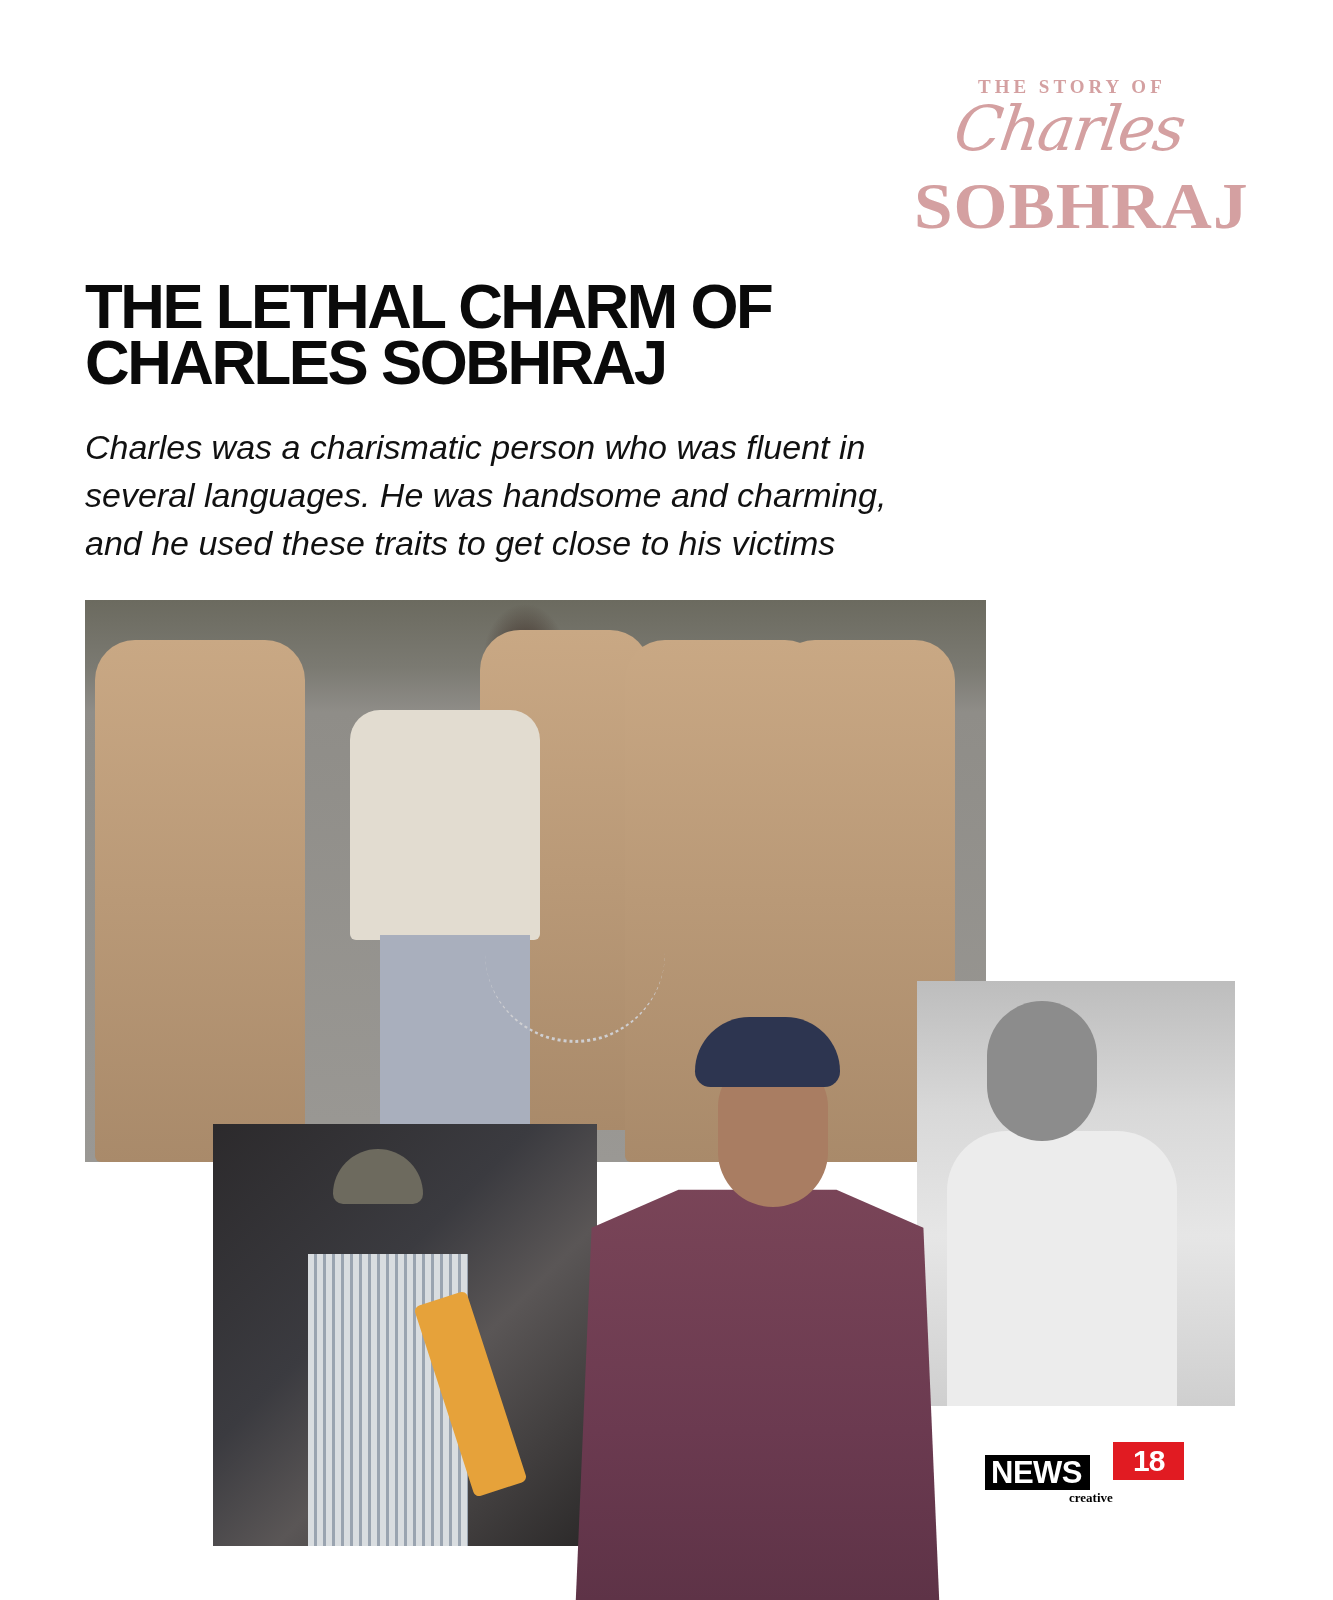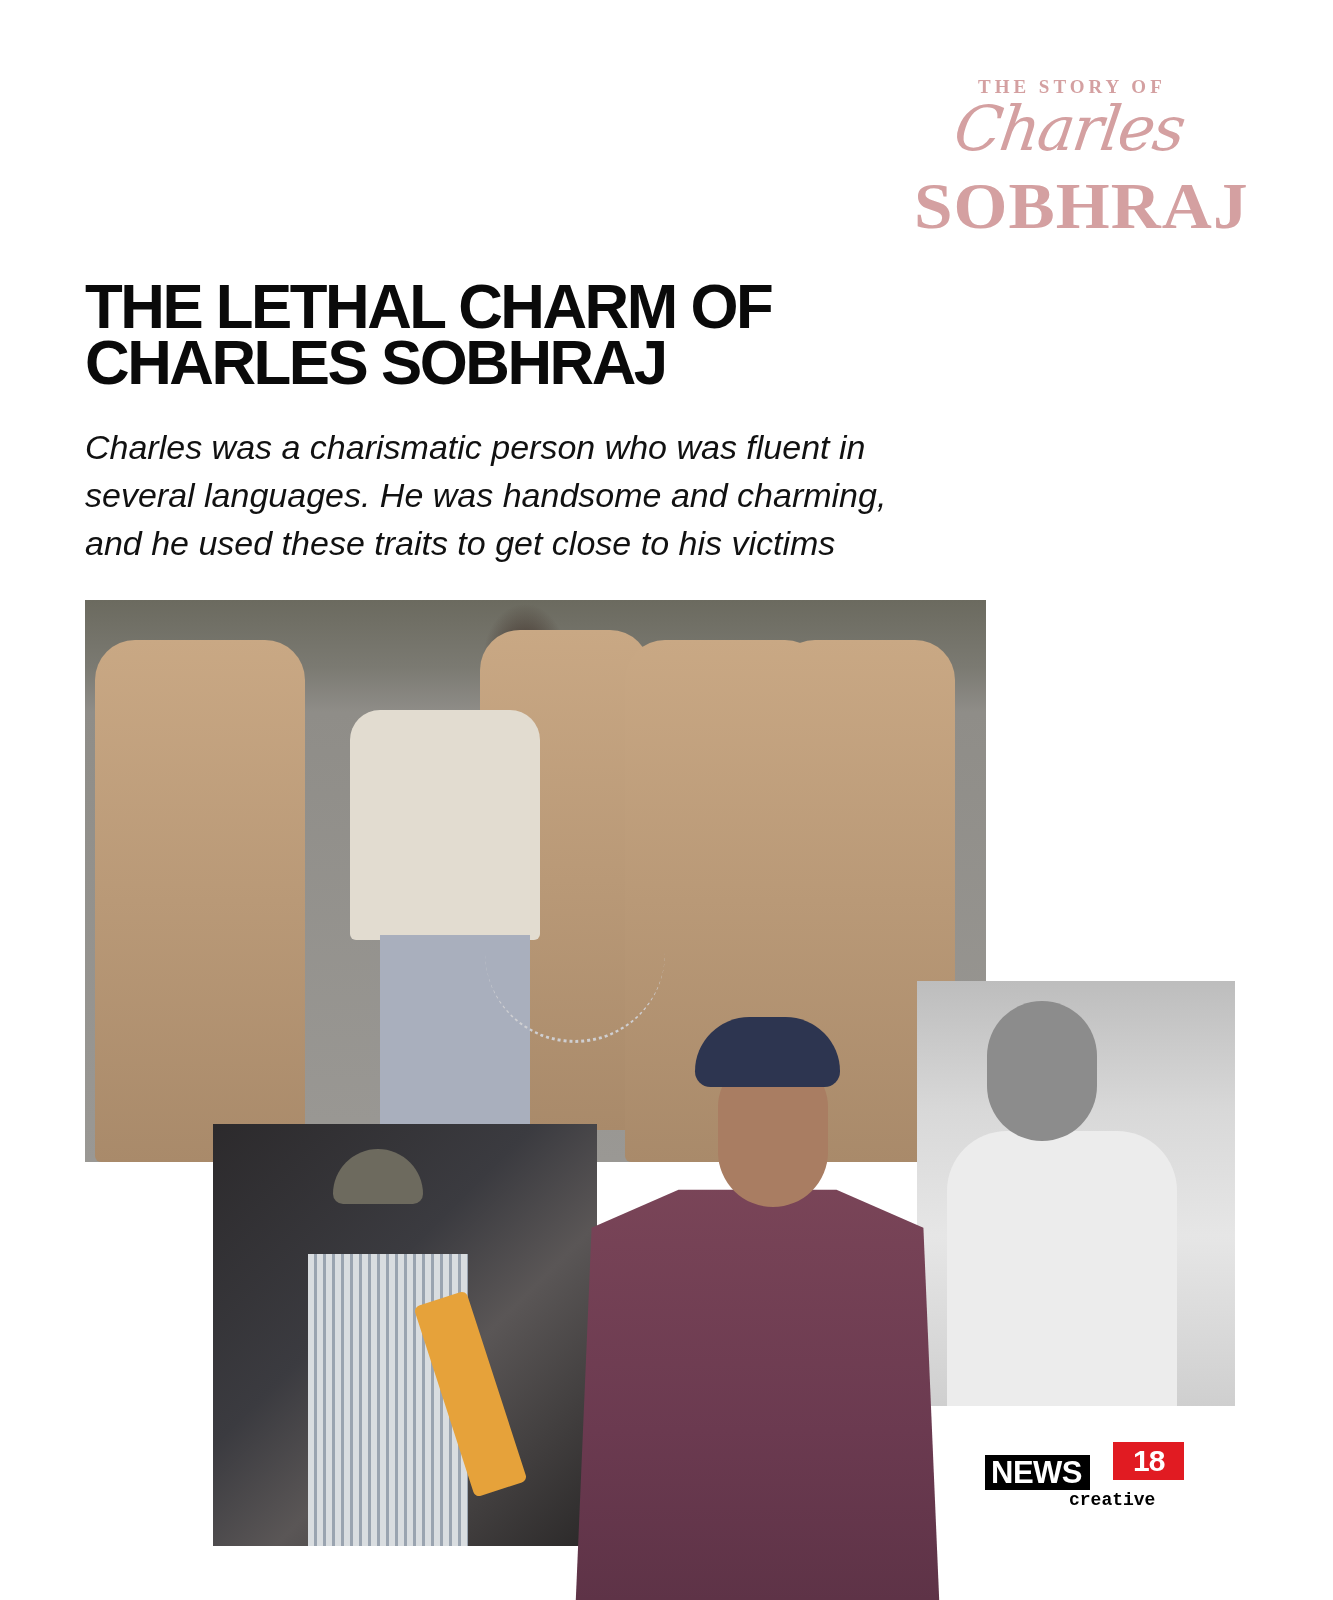--- a/index.html
+++ b/index.html
@@ -29,21 +29,21 @@
     background: linear-gradient(180deg,#bdbdbd 0%,#d8d8d8 30%,#e6e6e6 60%,#cfcfcf 100%); filter:grayscale(1); }
   .photo-bw .face { position:absolute; left:70px; top:20px; width:110px; height:140px; border-radius:55px; background:#8c8c8c; }
   .photo-bw .body { position:absolute; left:30px; top:150px; width:230px; height:280px; border-radius:60px 60px 0 0; background:#ececec; }
   .cutout { position:absolute; left:560px; top:1017px; width:395px; height:583px; }
   .cutout .cap { position:absolute; left:135px; top:0; width:145px; height:70px; background:#2d3550; border-radius:70px 70px 20px 20px; }
   .cutout .face { position:absolute; left:158px; top:40px; width:110px; height:150px; background:#a97d62; border-radius:50px 50px 55px 55px; }
   .cutout .sweater { position:absolute; left:0; top:160px; width:395px; height:423px; background:linear-gradient(180deg,#7a4558 0%,#6b3a50 60%,#5e3347 100%); border-radius:110px 110px 0 0; clip-path:polygon(8% 12%,30% 3%,70% 3%,92% 12%,96% 100%,4% 100%); }
   .logo { position:absolute; left:985px; top:1442px; width:175px; height:70px; }
   .logo .news { position:absolute; left:0; top:13px; background:#000; color:#fff; font-family:"Liberation Sans", sans-serif; font-weight:bold; font-size:31px; padding:1px 8px 0 6px; line-height:34px; letter-spacing:-0.5px; }
   .logo .num { position:absolute; left:128px; top:0; background:#e11b22; color:#fff; font-family:"Liberation Sans", sans-serif; font-weight:bold; font-size:30px; line-height:38px; padding:0 20px; letter-spacing:-1px; }
-  .logo .creative { position:absolute; left:84px; top:48px; color:#000; font-family:Liberation Mono, monospace; font-weight:bold; font-size:18px; }
+  .logo .creative { position:absolute; left:84px; top:48px; color:#000; font-family:Liberation Serif, serif; font-weight:bold; font-size:13px; }
 </style>
 </head>
 <body>
 
 <div class="brand">
   <div class="kicker">THE STORY OF</div>
   <div class="script">Charles</div>
   <div class="surname">SOBHRAJ</div>
 </div>
 

